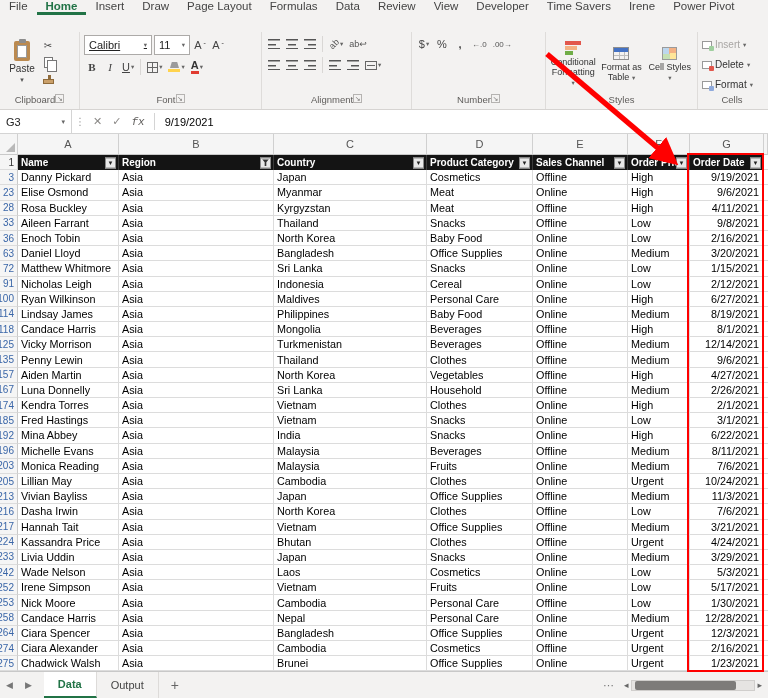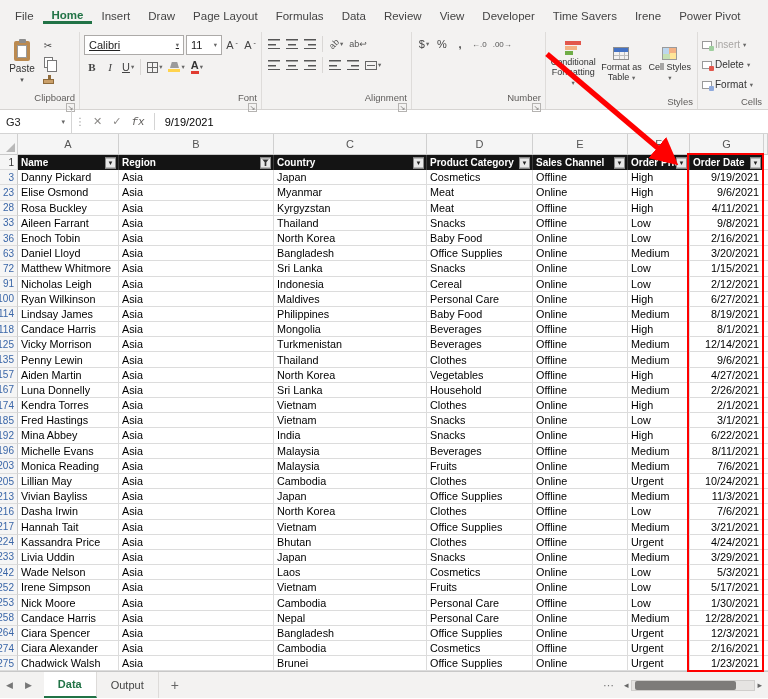--- a/index.html
+++ b/index.html
@@ -1,31 +1,31 @@
 <!DOCTYPE html>
 <html><head>
 <meta charset="utf-8">
 <style>
   *{box-sizing:border-box;margin:0;padding:0;}
   html,body{width:768px;height:699px;overflow:hidden;background:#fff;
     font-family:"Liberation Sans",sans-serif;color:#333;}
   #app{position:relative;width:768px;height:699px;background:#fff;}
 
   
-  .menubar{height:32px;background:#f3f2f1;display:flex;align-items:center;padding-left:6px;}
+  .menubar{height:32px;background:#f3f2f1;display:flex;align-items:flex-start;}
   .mtab{display:flex;align-items:center;padding:0 9px;font-size:11.5px;color:#444;cursor:default;}
   .mtab.active{color:#217346;font-weight:bold;border-bottom:3px solid #217346;}
 
   
   .ribbon{height:78px;background:#f3f2f1;display:flex;border-bottom:1px solid #d6d4d2;}
   .rgroup{display:flex;flex-direction:column;border-right:1px solid #dedcda;padding:3px 4px 0 4px;}
   .gbody{flex:1;display:flex;align-items:flex-start;}
   .gbody.col{flex-direction:column;justify-content:flex-start;gap:3px;}
   .frow{display:flex;align-items:center;gap:2px;}
-  .glabel{height:15px;font-size:9.5px;color:#5f5d5b;display:flex;align-items:flex-end;justify-content:center;gap:0;flex-direction:column;}
+  .glabel{height:15px;font-size:9.5px;color:#5f5d5b;display:flex;align-items:flex-start;justify-content:center;gap:0;}
   .launcher{font-size:7px;color:#7a7876;border:1px solid #b5b3b1;width:9px;height:9px;line-height:7px;text-align:center;}
   .sbtn{display:inline-flex;align-items:center;justify-content:center;min-width:16px;height:18px;
     padding:0 2px;font-size:11px;color:#444;cursor:default;gap:1px;}
   .ca{font-size:6.5px;color:#666;}
   .tiny-arrow{font-size:7px;color:#555;}
   .vsep{width:1px;height:16px;background:#d9d7d5;margin:0 2px;}
 
   
   .g-clipboard{width:80px;}
   .paste-btn{width:36px;height:54px;display:flex;flex-direction:column;align-items:center;justify-content:center;gap:2px;}
@@ -37,21 +37,21 @@
   .clip-small .sbtn{height:16px;font-size:10px;}
   .copy-icon{position:relative;width:9px;height:11px;border:1px solid #777;background:#fff;}
   .copy-icon::before{content:'';position:absolute;left:2px;top:2px;width:8px;height:10px;border:1px solid #777;background:#fff;}
   .painter-icon{width:11px;height:5px;background:#caa06a;border:1px solid #8f6b3b;position:relative;margin-top:4px;}
   .painter-icon::after{content:'';position:absolute;left:4px;top:-5px;width:3px;height:4px;background:#8f6b3b;}
 
   
   .g-font{width:182px;}
   .combo{position:relative;display:flex;align-items:center;justify-content:space-between;background:#fff;
     border:1px solid #acaaa8;height:20px;font-size:11px;padding:0 4px;color:#222;}
-  .fontname{width:100px;text-decoration:underline;}
+  .fontname{width:68px;text-decoration:underline;}
   .fontsize{width:36px;}
   .sbtn sup{font-size:7px;margin-left:1px;}
   .sbtn.b{font-weight:bold;font-family:"Liberation Serif",serif;}
   .sbtn.i{font-style:italic;font-family:"Liberation Serif",serif;}
   .sbtn.u span:first-child{text-decoration:underline;}
   .border-icon{width:11px;height:11px;border:1px solid #666;
     background:linear-gradient(#666,#666) 50% 0/1px 100% no-repeat,linear-gradient(#666,#666) 0 50%/100% 1px no-repeat;}
   .fill-icon{display:flex;flex-direction:column;align-items:center;}
   .fill-icon .bucket{width:9px;height:6px;background:#9b9b9b;clip-path:polygon(20% 0,80% 0,100% 100%,0 100%);}
   .fill-icon .bar{width:12px;height:3px;background:#ffd34d;margin-top:1px;}

